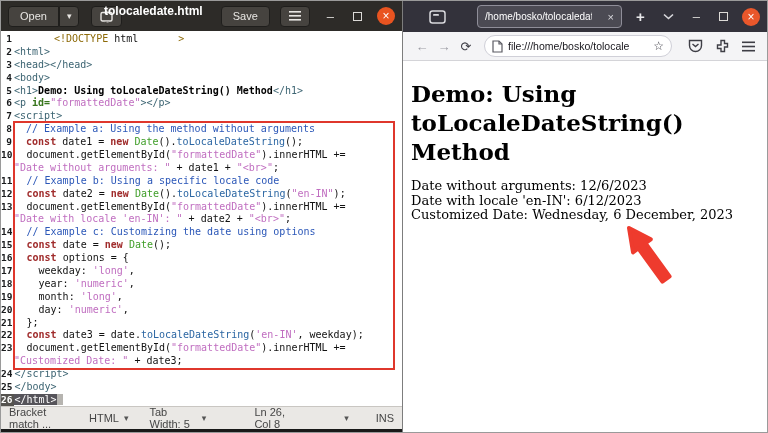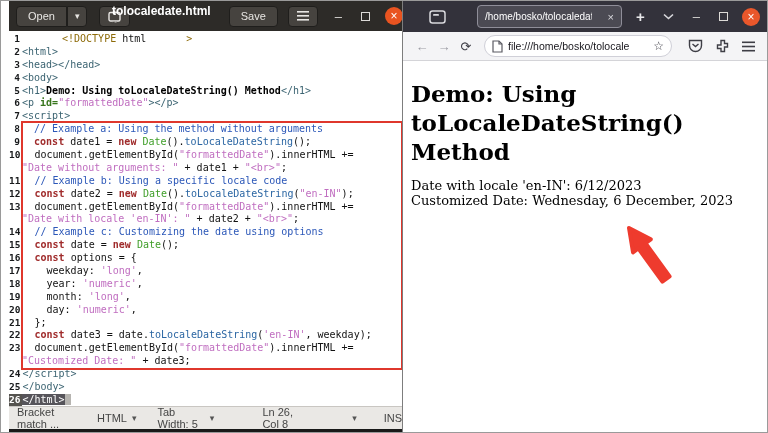--- a/index.html
+++ b/index.html
@@ -1,20 +1,20 @@
 <!DOCTYPE html>
 <html><head>
 <meta charset="utf-8">
 <style>
   * { box-sizing: border-box; margin: 0; padding: 0; }
   body { background:#555; font-family:"Liberation Sans",sans-serif; }
   .screen { position:relative; width:768px; height:433px; overflow:hidden; background:#ffffff; border:1px solid #9a9a9a; }
 
   
-  .gedit { position:absolute; left:8px; top:0; width:401px; height:433px; background:#86efac; }
+  .gedit { position:absolute; left:0; top:0; width:401px; height:433px; background:#86efac; }
   .ghdr { height:30px; background:#2d2b28; display:flex; align-items:center; padding:0 7px; position:relative; }
   .gbtn { background:#46433f; border:1px solid #1f1e1c; color:#e8e6e3; font-size:11px; height:21px;
           display:flex; align-items:center; padding:0 11px; border-radius:4px; cursor:default; }
   .gsplit { display:flex; }
   .gsplit .left { border-radius:4px 0 0 4px; }
   .gsplit .right { border-radius:0 4px 4px 0; border-left:1px solid #1f1e1c; padding:0 7px; font-size:9px; }
   .gnewdoc { margin-left:12px; padding:0 8px; }
   .gtitle { position:absolute; left:103px; top:3px; width:130px; text-align:left; pointer-events:none; }
   .gtitle .fn { color:#ffffff; font-size:12px; font-weight:bold; white-space:nowrap; }
   .gtitle .sub { color:#969390; font-size:9px; line-height:8px; }
@@ -220,20 +220,21 @@
       <svg class="ffmenu" width="13" height="11" viewBox="0 0 13 11">
         <rect x="0" y="0.5" width="13" height="1.6" fill="#3e3e46"></rect>
           <rect x="0" y="4.7" width="13" height="1.6" fill="#3e3e46"></rect>
           <rect x="0" y="8.9" width="13" height="1.6" fill="#3e3e46"></rect>
       </svg>
     </div>
 
     <div class="ffcontent">
       <h1 class="pagehead">Demo: Using toLocaleDateString() Method</h1>
       <div class="outline">
+          <div>Date without arguments: 12/6/2023</div>
           <div>Date with locale 'en-IN': 6/12/2023</div>
           <div>Customized Date: Wednesday, 6 December, 2023</div>
         </div>
       <svg class="arrowsvg" width="367" height="373" viewBox="0 0 367 373">
         <polygon points="226,167 247.8,178.3 242.5,182.2 266.6,215.4 259.4,220.6 235.3,187.4 230,191.3" fill="#ee3b2e" stroke="#ee3b2e" stroke-width="4" stroke-linejoin="round"></polygon>
       </svg>
     </div>
   </div>
 
 </div>

